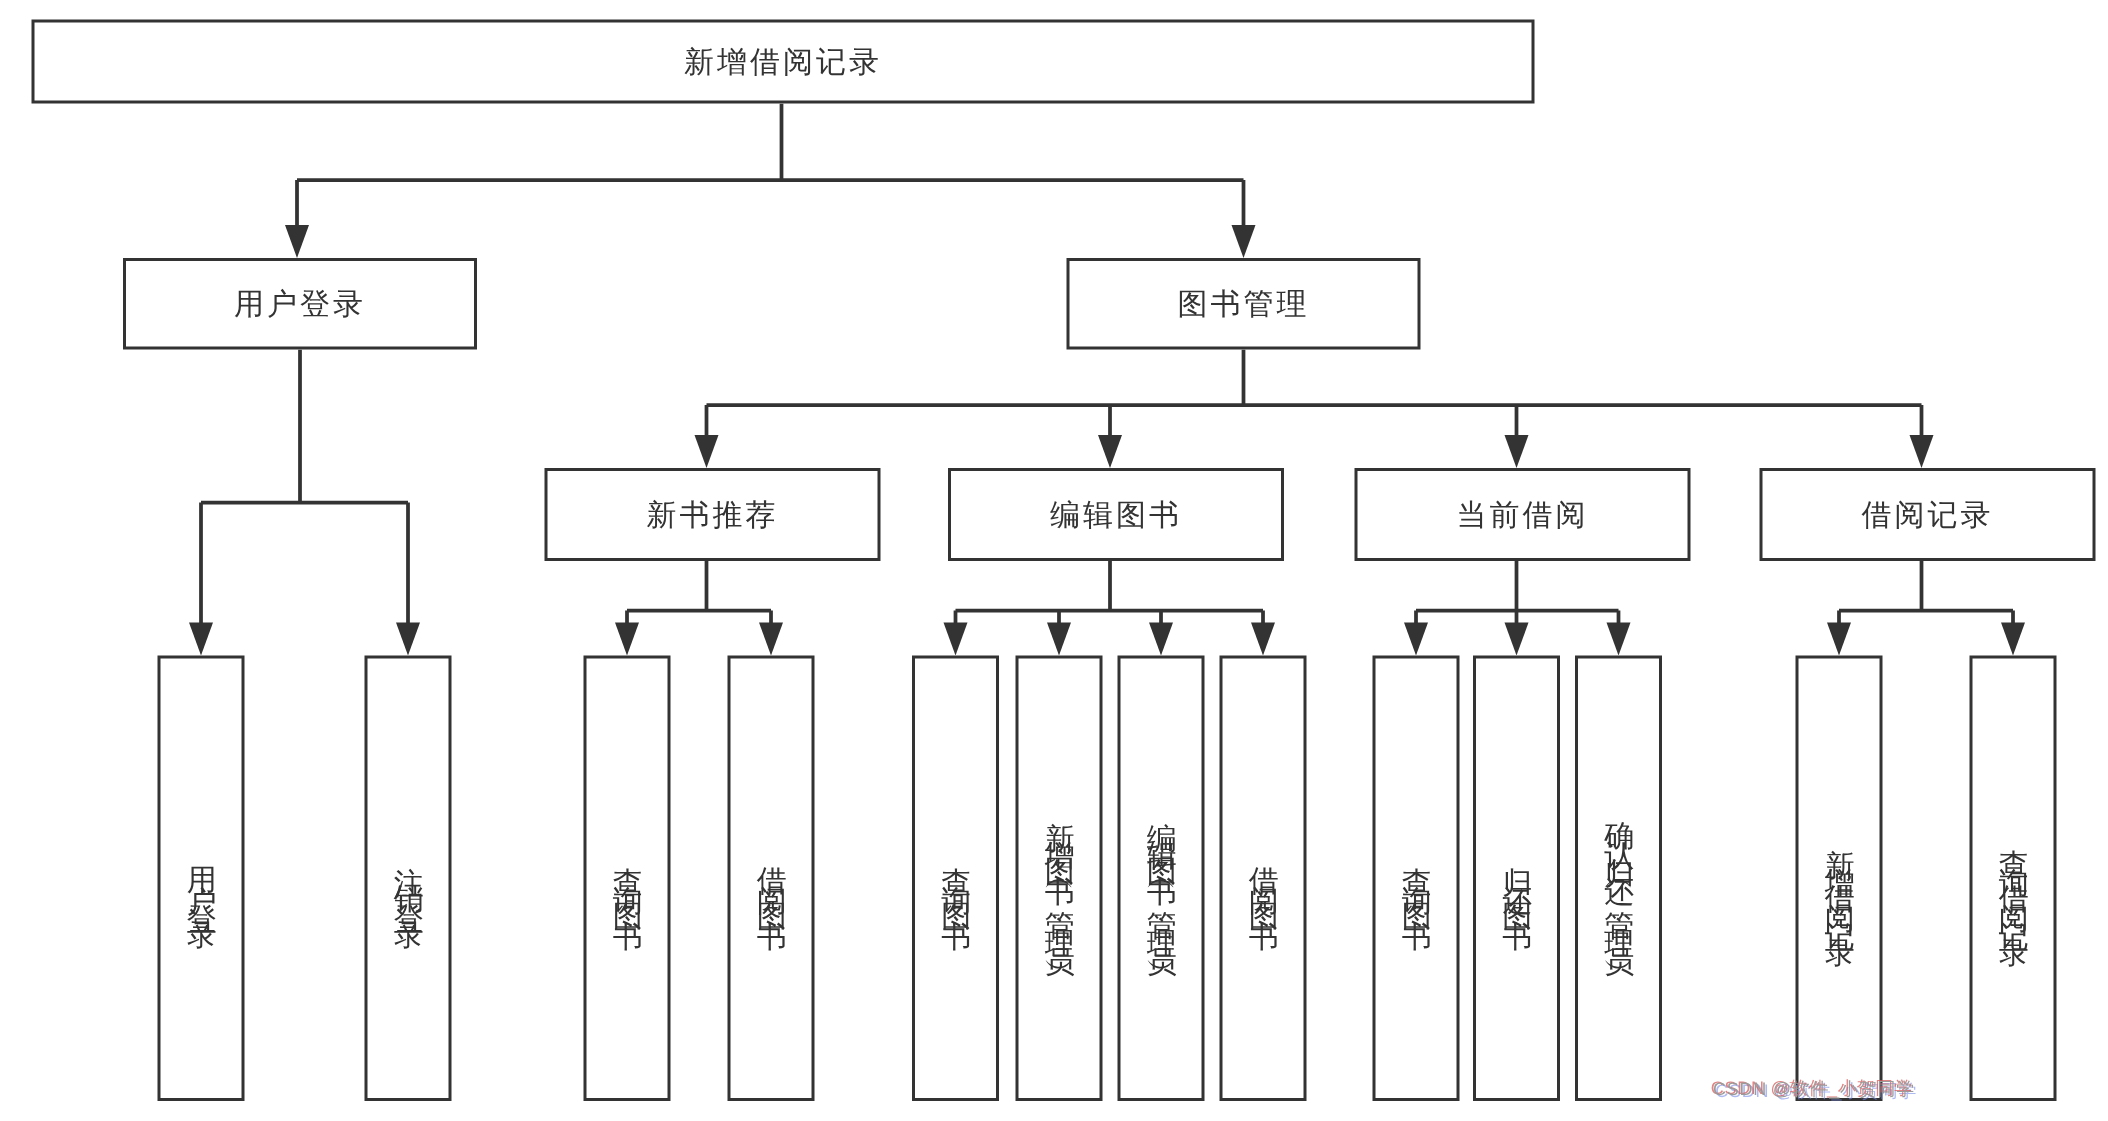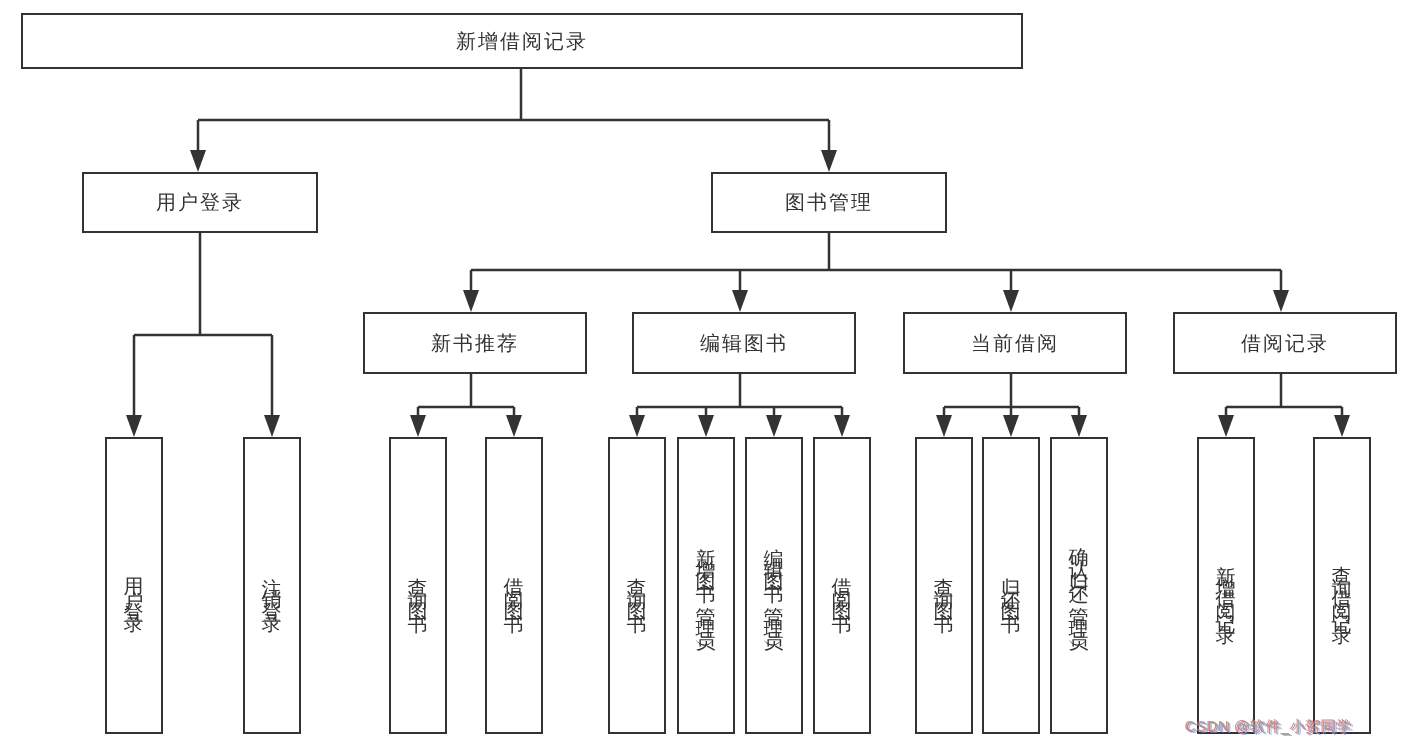--- a/index.html
+++ b/index.html
@@ -80,24 +80,24 @@
   .l-bb-add     { left: 677px; }
   .l-bb-edit    { left: 745px; }
   .l-bb-borrow  { left: 813px; }
   .l-cb-query   { left: 915px; }
   .l-cb-return  { left: 982px; }
   .l-cb-confirm { left: 1050px; }
   .l-br-add     { left: 1197px; }
   .l-br-query   { left: 1313px; }
   .watermark {
     position: absolute;
-    left: 1186px;
+    left: 1142px;
     top: 718px;
     z-index: 3;
-    font-size: 15px;
+    font-size: 12px;
     letter-spacing: 0.5px;
     color: var(--color-watermark);
     text-shadow: -1.5px -1px 0 rgba(214, 92, 92, 0.75),
                   1.5px  1px 0 rgba(118, 138, 230, 0.6);
     white-space: nowrap;
   }
 </style>
 </head>
 <body>
 

